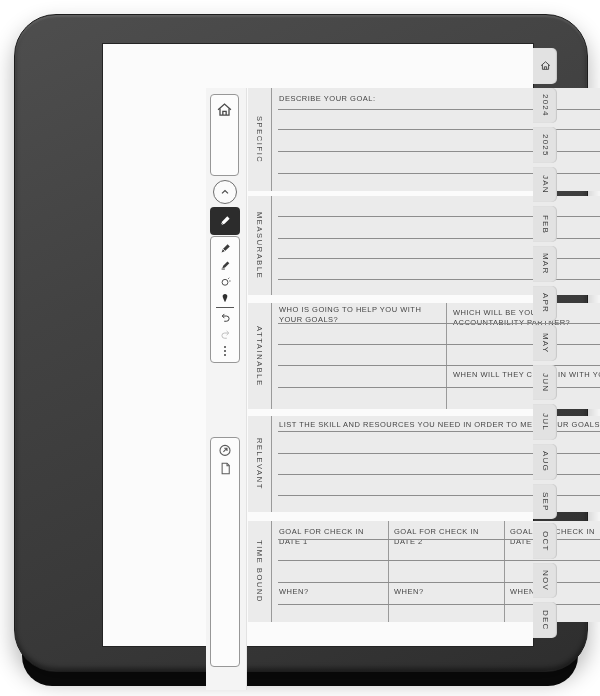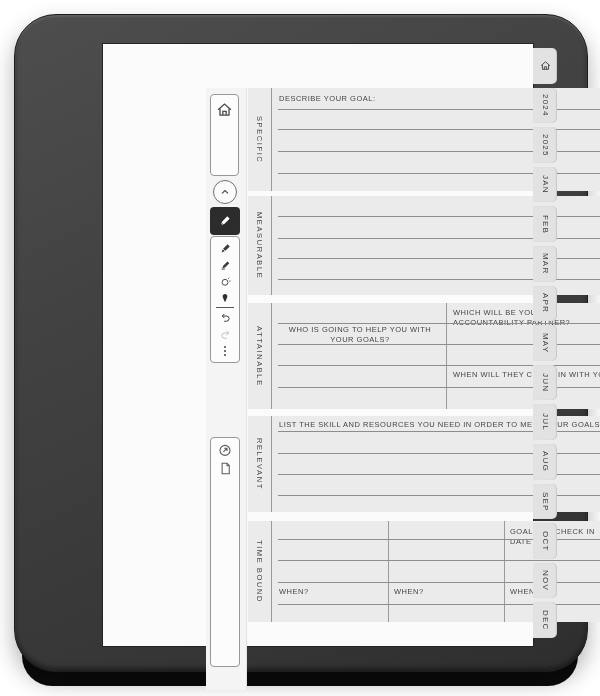--- a/index.html
+++ b/index.html
@@ -228,21 +228,21 @@
       <div class="rule" style="top:83px;"></div>
     </div>
   </div>
 
   <div class="section" style="top:259px;height:106px;">
     <div class="sec-label">
       <span>ATTAINABLE</span>
     </div>
     <div class="sec-content">
       <div class="vdiv" style="left:174px;"></div>
-      <div class="prompt" style="left:7px;top:22px;width:162px;text-align:center;">WHO IS GOING TO HELP YOU WITH YOUR GOALS?</div>
+      <div class="prompt" style="left:7px;top:2px;width:162px;">WHO IS GOING TO HELP YOU WITH YOUR GOALS?</div>
       <div class="prompt" style="left:181px;top:5px;width:162px;">WHICH WILL BE YOUR ACCOUNTABILITY PARTNER?</div>
       <div class="prompt" style="left:181px;top:67px;width:165px;">WHEN WILL THEY CHECK IN WITH YOU?</div>
       <div class="rule" style="top:20px;"></div>
       <div class="rule" style="top:41px;"></div>
       <div class="rule" style="top:62px;"></div>
       <div class="rule" style="top:84px;"></div>
     </div>
   </div>
 
   <div class="section" style="top:372px;height:96px;">
@@ -258,20 +258,22 @@
     </div>
   </div>
 
   <div class="section" style="top:477px;height:101px;">
     <div class="sec-label">
       <span>TIME BOUND</span>
     </div>
     <div class="sec-content">
       <div class="vdiv" style="left:116px;"></div>
       <div class="vdiv" style="left:232px;"></div>
+      <div class="prompt" style="left:7px;top:6px;width:105px;">GOAL FOR CHECK IN DATE 1</div>
+      <div class="prompt" style="left:122px;top:6px;width:105px;">GOAL FOR CHECK IN DATE 2</div>
       <div class="prompt" style="left:238px;top:6px;width:108px;">GOAL FOR CHECK IN DATE 3</div>
       <div class="rule" style="top:18px;"></div>
       <div class="rule" style="top:39px;"></div>
       <div class="rule" style="top:61px;"></div>
       <div class="prompt" style="left:7px;top:66px;">WHEN?</div>
       <div class="prompt" style="left:122px;top:66px;">WHEN?</div>
       <div class="prompt" style="left:238px;top:66px;">WHEN?</div>
       <div class="rule" style="top:83px;"></div>
     </div>
   </div>

